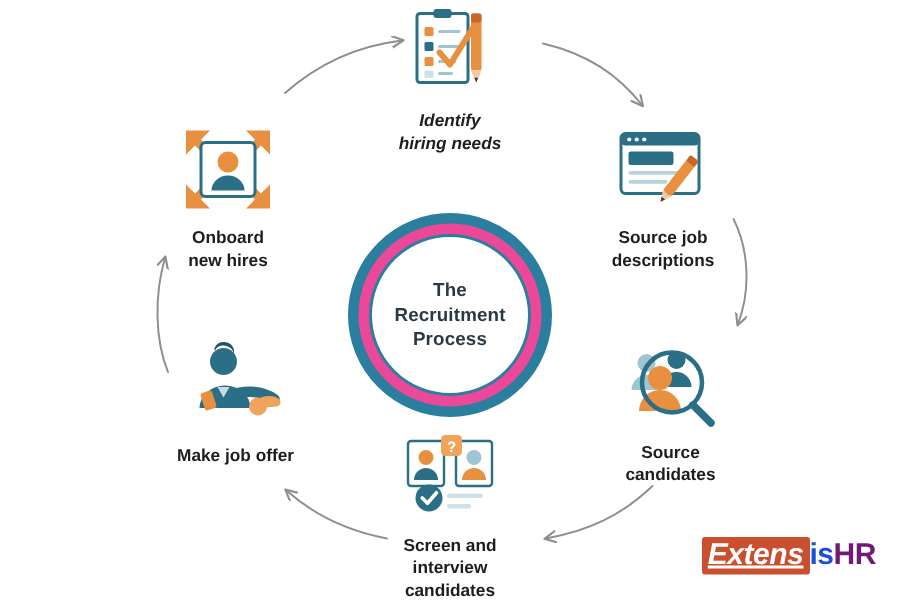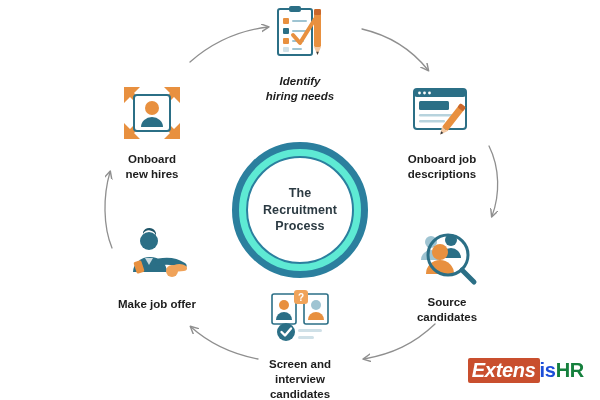--- a/index.html
+++ b/index.html
@@ -20,21 +20,21 @@
   }
 
   
   .center-circle {
     position: absolute;
     left: 232px;
     top: 142px;
     width: 136px;
     height: 136px;
     border-radius: 50%;
-    background: #5eead4;
+    background: #ec4899;
     border: 7px solid #2b7f9e;
     box-sizing: border-box;
     display: flex;
     align-items: center;
     justify-content: center;
   }
   .center-inner {
     width: 108px;
     height: 108px;
     border-radius: 50%;
@@ -101,26 +101,27 @@
     font-weight: 700;
     letter-spacing: -.3px;
     white-space: nowrap;
   }
   .logo .ex {
     color: #ffffff;
     background: #c94f2e;
     padding: 1px 4px 2px 4px;
     border-radius: 2px;
     font-style: italic;
+    text-decoration: underline;
   }
   .logo .sis {
     color: #1d4ed8;
   }
   .logo .hr {
-    color: #15803d;
+    color: #701a75;
   }
 </style>
 </head>
 <body>
 
 <div class="canvas">
 
   <svg class="arrows" viewBox="0 0 600 400">
     <defs>
       <marker id="ah" markerWidth="7" markerHeight="7" refX="5.2" refY="3" orient="auto">
@@ -197,21 +198,21 @@
         <rect x="9" y="37" width="26" height="2.5" rx="1.2" fill="#b7d3dd"></rect>
 
         <g transform="rotate(38 40 40)">
           <rect x="36" y="18" width="7" height="30" rx="1.5" fill="#e8903f"></rect>
           <rect x="36" y="18" width="7" height="5" rx="1.5" fill="#c9672b"></rect>
           <path d="M36,48 L39.5,55 L43,48 Z" fill="#f3c9a3"></path>
           <path d="M38,52 L39.5,55 L41,52 Z" fill="#3b3b3b"></path>
         </g>
       </svg>
     </div>
-    <div class="label">Onboard job
+    <div class="label">Source job
 descriptions</div>
   </div>
 
   <div class="node" id="node-source">
     <div class="icon-wrap">
       <svg width="64" height="62" viewBox="0 0 64 62">
 
         <g>
           <circle cx="16" cy="16" r="6" fill="#9fc4d2"></circle>
           <path d="M6,34 a10,10 0 0 1 20,0 z" fill="#9fc4d2"></path>

